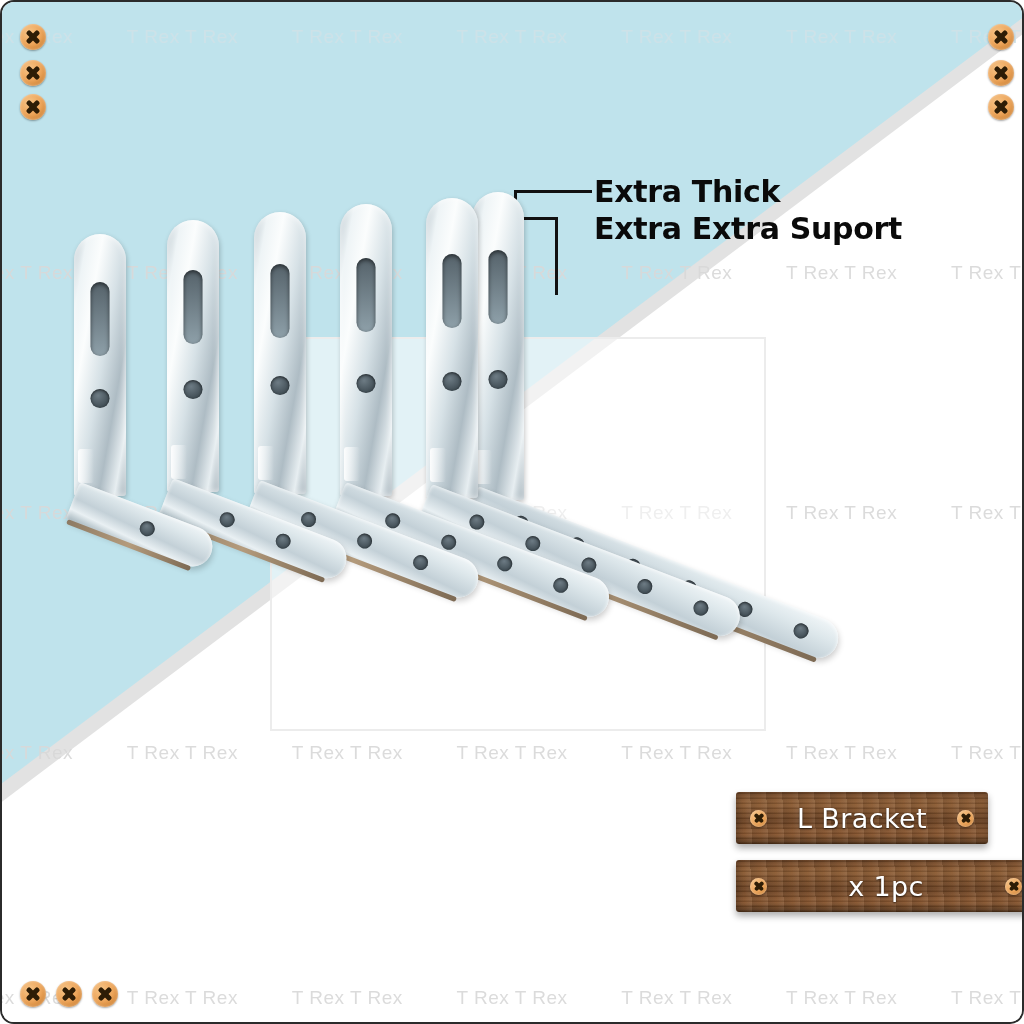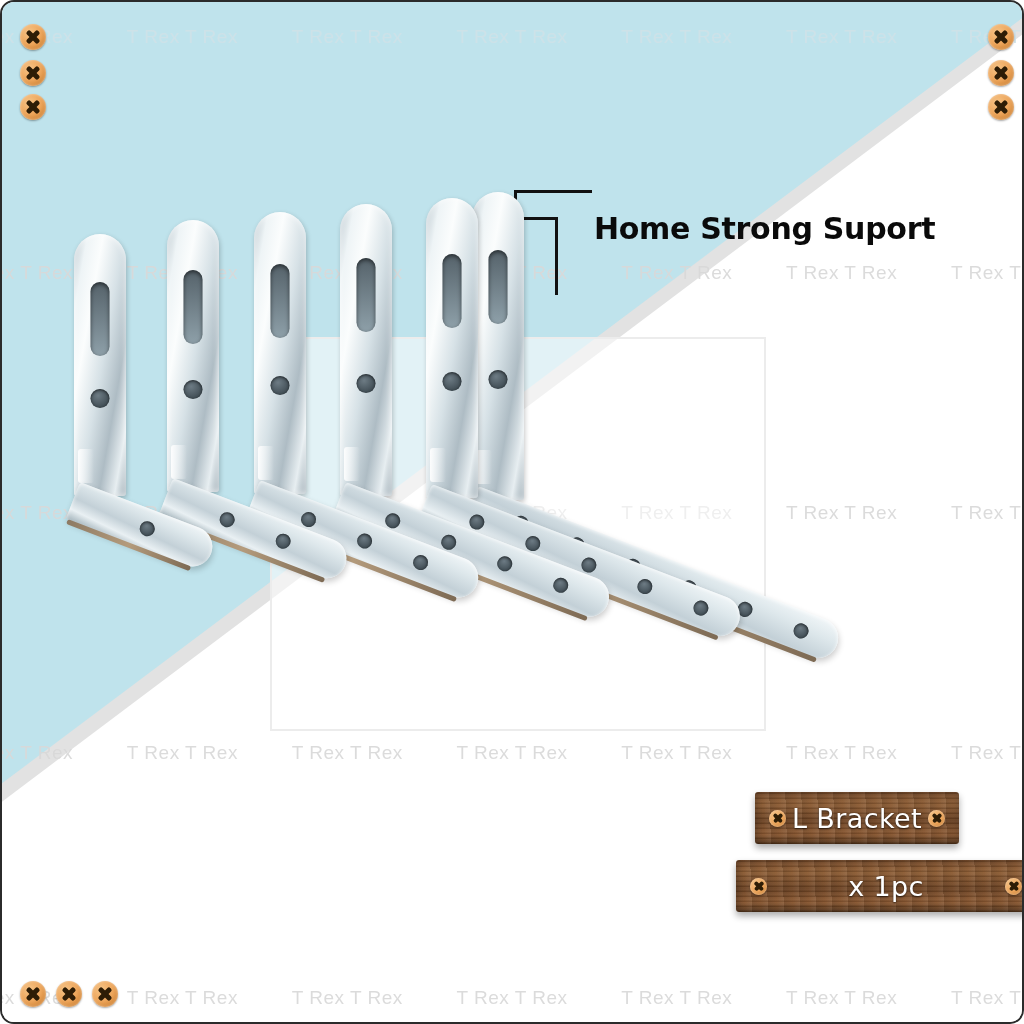--- a/index.html
+++ b/index.html
@@ -92,21 +92,21 @@
           repeating-linear-gradient(0deg,rgba(0,0,0,.13) 0px,rgba(0,0,0,.13) 1px,rgba(255,255,255,.05) 2px,rgba(255,255,255,.04) 5px),
           repeating-linear-gradient(88deg,rgba(0,0,0,.10) 0px,rgba(0,0,0,0) 9px,rgba(255,255,255,.07) 16px),
           linear-gradient(180deg,#7d4e2b 0%,#8d5c33 22%,#6d4323 55%,#8a5730 80%,#5d3a1e 100%);
         box-shadow:0 4px 7px rgba(0,0,0,.33),inset 0 0 10px rgba(0,0,0,.3);}
   .plaque-text{color:#fff;font-size:27px;letter-spacing:.4px;
         text-shadow:0 1px 2px rgba(0,0,0,.65);
         font-family:"DejaVu Sans",sans-serif;}
   .plaque .screw{top:50%;margin-top:-8.5px;}
   .plaque .screw.l{left:14px;}
   .plaque .screw.r{right:14px;}
-  #plaque-1{left:734px;top:790px;width:204px;margin-left:19px;}
+  #plaque-1{left:734px;top:790px;width:252px;}
   #plaque-2{left:734px;top:858px;width:300px;}
 
   #brand{position:absolute;left:645px;top:928px;font-size:42px;font-weight:700;
         color:#3f3f3f;letter-spacing:-1px;
         font-family:"DejaVu Sans",sans-serif;
         text-shadow:2px 3px 3px rgba(0,0,0,.22);}
 </style>
 </head>
 <body>
 
@@ -266,21 +266,22 @@
         <div class="arm-edge"></div>
       </div>
     </div>
   </div>
 
   <div class="lead" style="left:512px;top:188px;width:78px;height:3px"></div>
   <div class="lead" style="left:512px;top:188px;width:3px;height:62px"></div>
   <div class="lead" style="left:512px;top:215px;width:44px;height:3px"></div>
   <div class="lead" style="left:553px;top:215px;width:3px;height:78px"></div>
 
-  <div class="callout" id="co-strong">Home Strong Suport</div>
+  <div class="callout" id="co-thick">Extra Thick</div>
+  <div class="callout" id="co-strong">Extra Extra Suport</div>
 
   <div class="plaque" id="plaque-1">
     <span class="screw sm l"></span>
     <span class="plaque-text">L Bracket</span>
     <span class="screw sm r"></span>
   </div>
   <div class="plaque" id="plaque-2">
     <span class="screw sm l"></span>
     <span class="plaque-text">x 1pc</span>
     <span class="screw sm r"></span>

